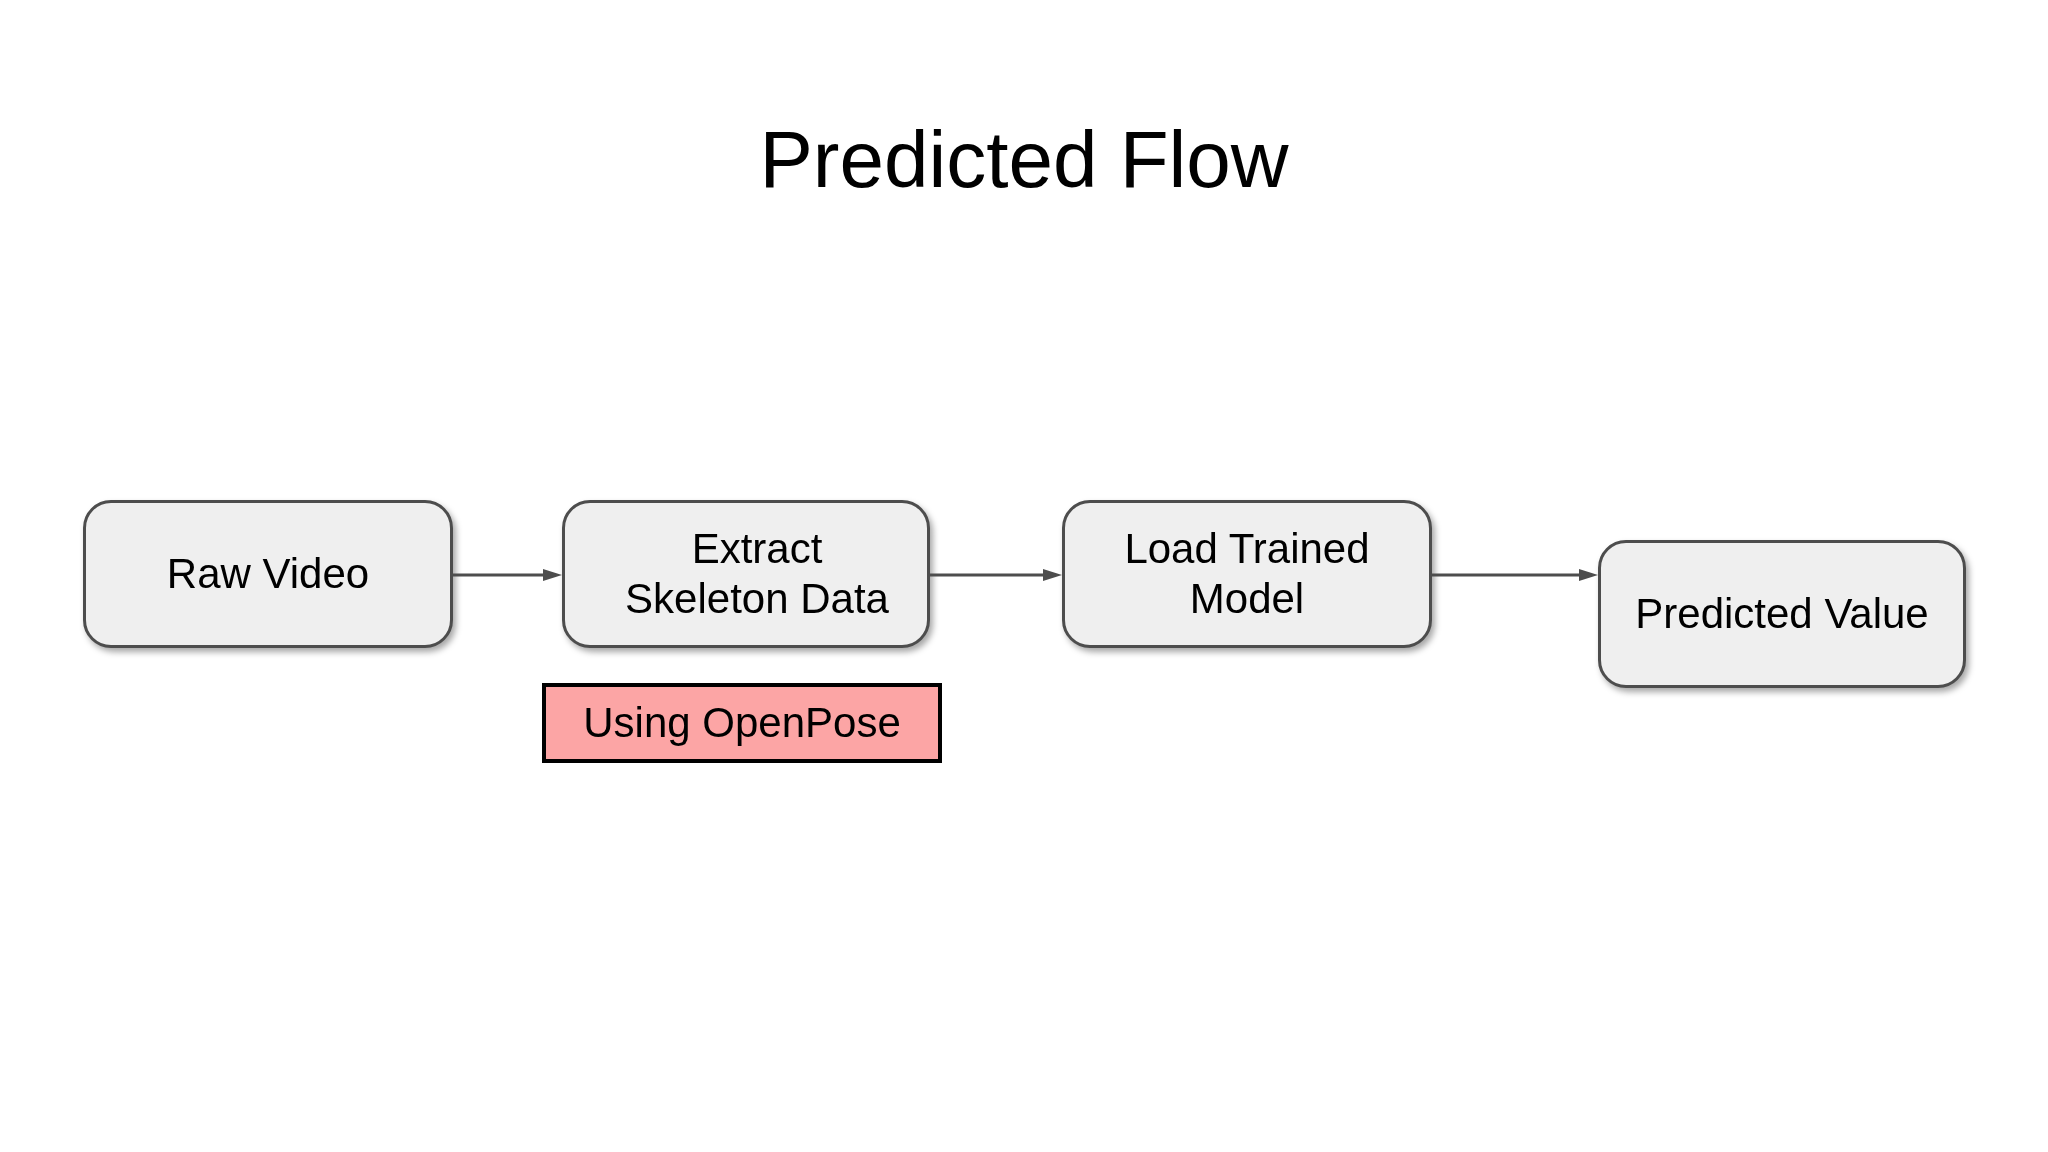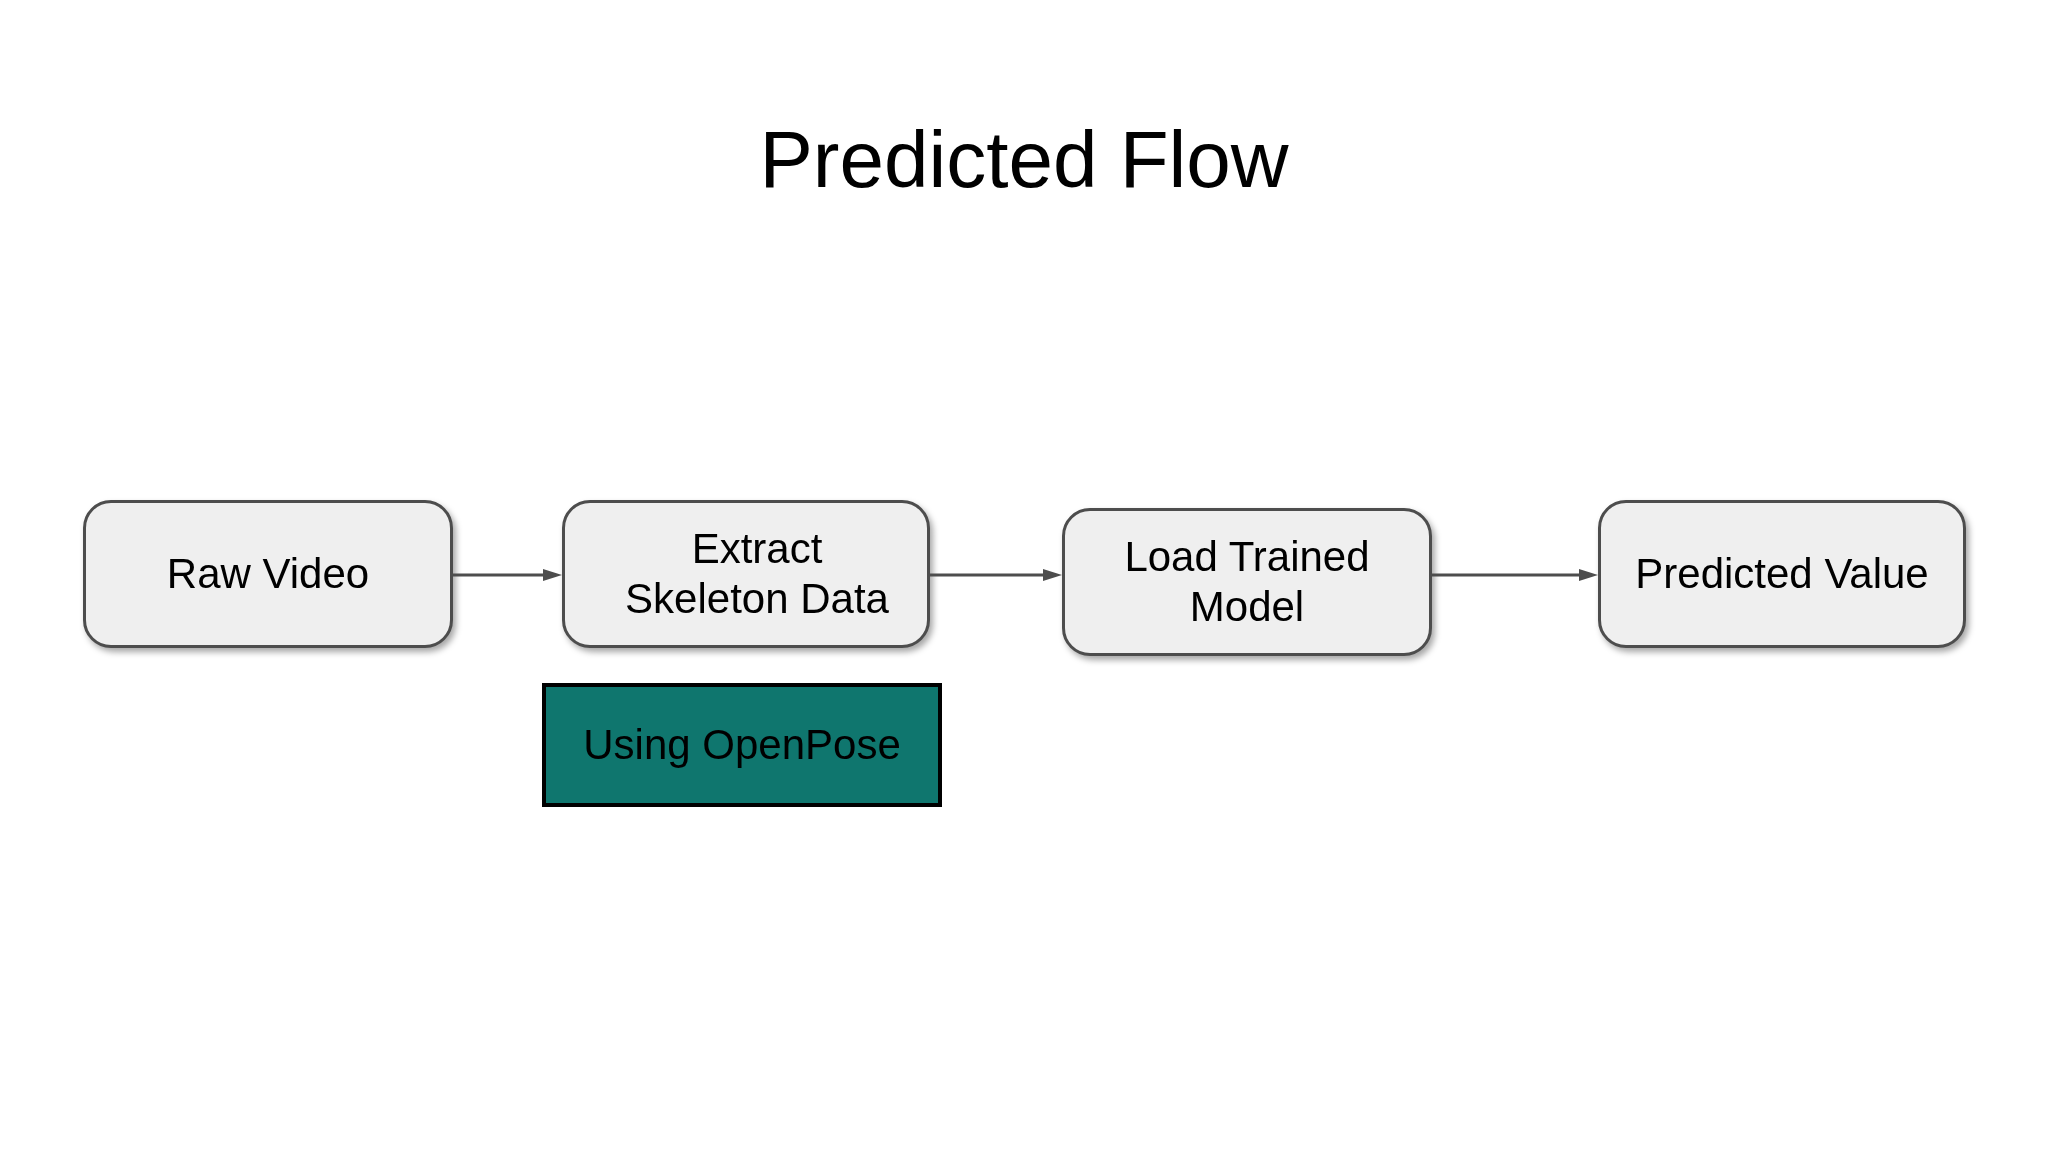--- a/index.html
+++ b/index.html
@@ -40,41 +40,41 @@
     display: flex;
     align-items: center;
     justify-content: center;
     text-align: center;
     font-size: 42px;
     line-height: 1.19;
     padding: 0 18px;
   }
   .node-1 { left: 83px;   width: 370px; align-items: center; }
   .node-2 { left: 562px;  width: 368px; padding-left: 40px; }
-  .node-3 { left: 1062px; width: 370px; margin-top: 8px; }
-  .node-4 { left: 1598px; width: 368px; }
+  .node-3 { left: 1062px; width: 370px; }
+  .node-4 { left: 1598px; width: 368px; margin-top: 40px; }
 
   .arrow {
     position: absolute;
     top: 566px;
     height: 18px;
     display: block;
   }
   .arrow-1 { left: 453px;  width: 109px; }
   .arrow-2 { left: 930px;  width: 132px; }
   .arrow-3 { left: 1432px; width: 166px; }
 
   .annotation {
     position: absolute;
     left: 542px;
     top: 683px;
     width: 400px;
-    height: 124px;
+    height: 80px;
     box-sizing: border-box;
-    background: #0f766e;
+    background: #fca5a5;
     border: 4px solid #000000;
     display: flex;
     align-items: center;
     justify-content: center;
     text-align: center;
     font-size: 42px;
   }
 </style>
 </head>
 <body>

